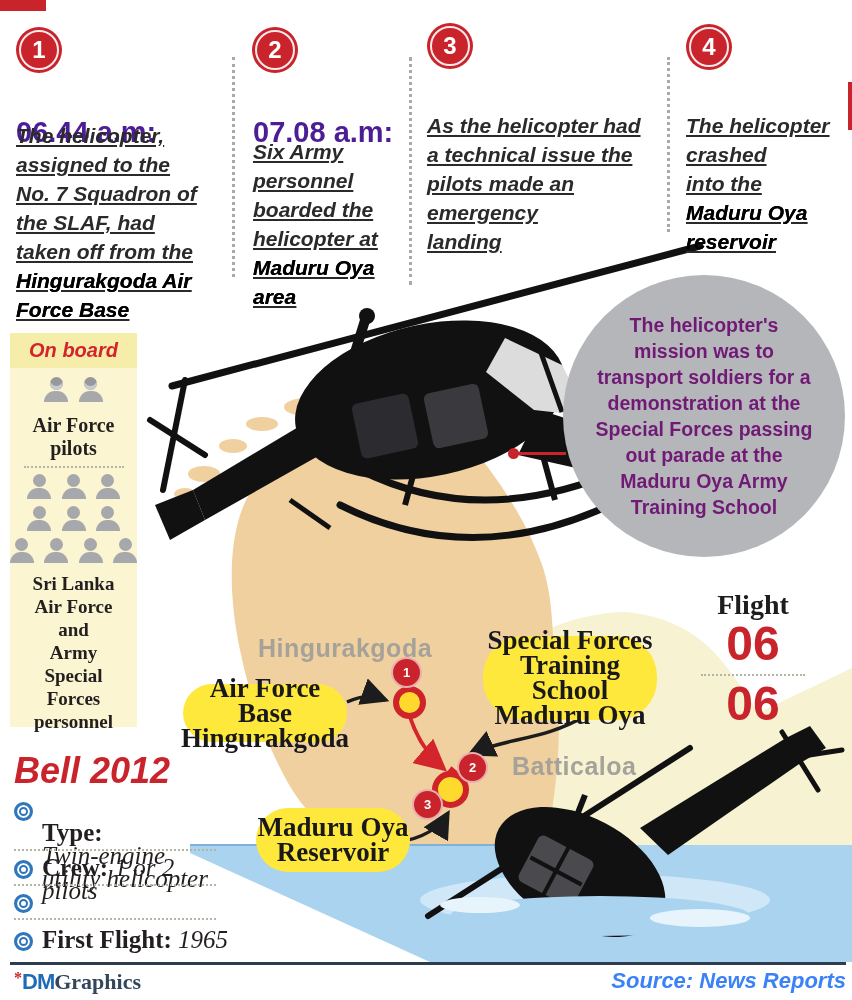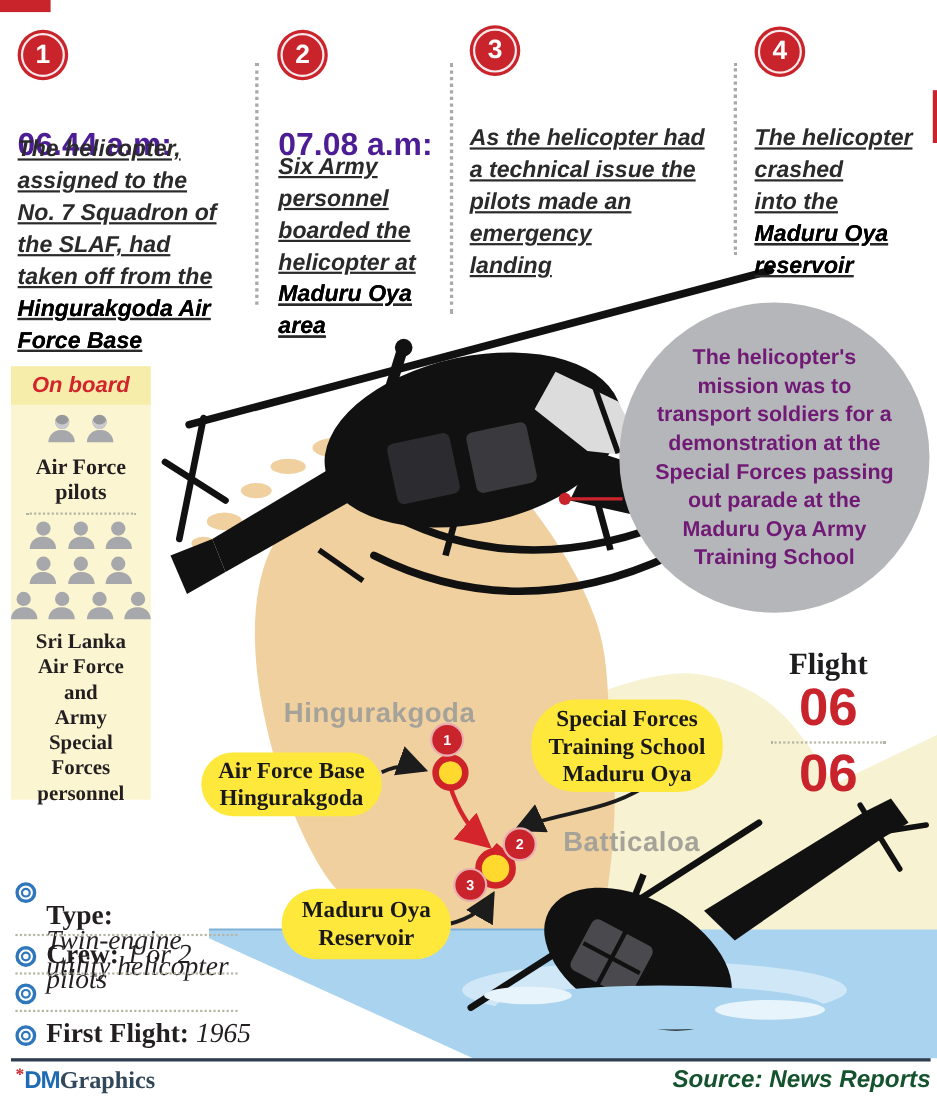--- a/index.html
+++ b/index.html
@@ -42,21 +42,21 @@
 
   
   #casualties{left:688px;top:590px;width:130px;text-align:center;}
   .cas-label{font-family:"Liberation Serif",serif;font-weight:bold;font-size:28px;color:#1d1d1f;line-height:30px;}
   .cas-num{font-weight:bold;font-size:48px;color:#c9242b;line-height:48px;}
   .cas-dots{width:104px;margin:6px auto 4px auto;border-top:2px dotted #b5b5a5;}
 
   
   .region-label{color:#a5a29a;font-weight:bold;font-size:25px;letter-spacing:.5px;}
   .bubble{background:#ffe83c;border-radius:32px;display:flex;align-items:center;justify-content:center;text-align:center;
-          font-family:"Liberation Serif",serif;font-weight:bold;font-size:21px;line-height:25px;color:#19181b;}
+          font-family:"Liberation Serif",serif;font-weight:bold;font-size:27px;line-height:25px;color:#19181b;}
   #bubble-afb{left:183px;top:684px;width:164px;height:58px;}
   #bubble-sfts{left:483px;top:636px;width:174px;height:84px;border-radius:40px;}
   #bubble-mor{left:256px;top:808px;width:154px;height:64px;}
   .badge{width:27px;height:27px;border-radius:50%;background:#c9242b;color:#fff;font-weight:bold;font-size:13px;
          display:flex;align-items:center;justify-content:center;box-shadow:0 0 0 2px #e9aeb0;}
   .marker{border-radius:50%;background:#ffd92e;border:6px solid #cf232a;box-sizing:border-box;}
   #marker-1{left:393px;top:686px;width:33px;height:33px;}
   #marker-2{left:432px;top:771px;width:37px;height:37px;}
   #red-square{left:448px;top:768px;width:8px;height:8px;background:#d2232a;transform:rotate(40deg);}
 
@@ -67,21 +67,21 @@
   .spec-text{margin-left:28px;font-family:"Liberation Serif",serif;font-size:25px;line-height:23px;}
   .spec-label{font-weight:bold;}
   .spec-value{font-style:italic;}
   .spec-dots{left:14px;width:202px;border-top:2px dotted #b5b5a5;}
 
   
   #footer-line{left:10px;top:962px;width:836px;height:3px;background:#2d3c4e;}
   #credit{left:14px;top:969px;font-family:"Liberation Serif",serif;font-size:22px;font-weight:bold;color:#33475a;}
   #credit .mark{color:#c9242b;font-size:16px;vertical-align:top;}
   #credit .dm{color:#1f6cb4;font-family:"Liberation Sans",sans-serif;letter-spacing:-1px;}
-  #source{left:560px;top:968px;width:286px;text-align:right;font-style:italic;font-weight:bold;font-size:22px;color:#14532d;}
+  #source{left:560px;top:968px;width:286px;text-align:right;font-style:italic;font-weight:bold;font-size:22px;color:#3b82f6;}
 </style>
 </head>
 <body>
 
 <div id="canvas">
 
   <svg class="abs" style="left:0;top:0;" width="852" height="1000" viewBox="0 0 852 1000">
     <defs>
       <marker id="ah-black" markerWidth="9" markerHeight="9" refX="7" refY="4" orient="auto">
         <path d="M0,0 L8,4 L0,8 Z" fill="#1c1c1c"></path>
@@ -283,20 +283,21 @@
 Reservoir</div>
 
   <div class="abs marker" id="marker-1"></div>
   <div class="abs marker" id="marker-2"></div>
   <div class="abs" id="red-square"></div>
 
   <div class="abs badge" style="left:393px;top:659px;">1</div>
   <div class="abs badge" style="left:459px;top:754px;">2</div>
   <div class="abs badge" style="left:414px;top:791px;">3</div>
 
+  <div class="abs" id="specs-title">Bell 2012</div>
 
   <div class="abs spec-item" style="top:798px;">
     <span class="spec-bullet"></span>
     <div class="spec-text pre">
       <span class="spec-label">Type:</span>
       <span class="spec-value pre">Twin-engine
 utility helicopter</span>
     </div>
   </div>
   <div class="abs spec-dots" style="top:849px;"></div>

